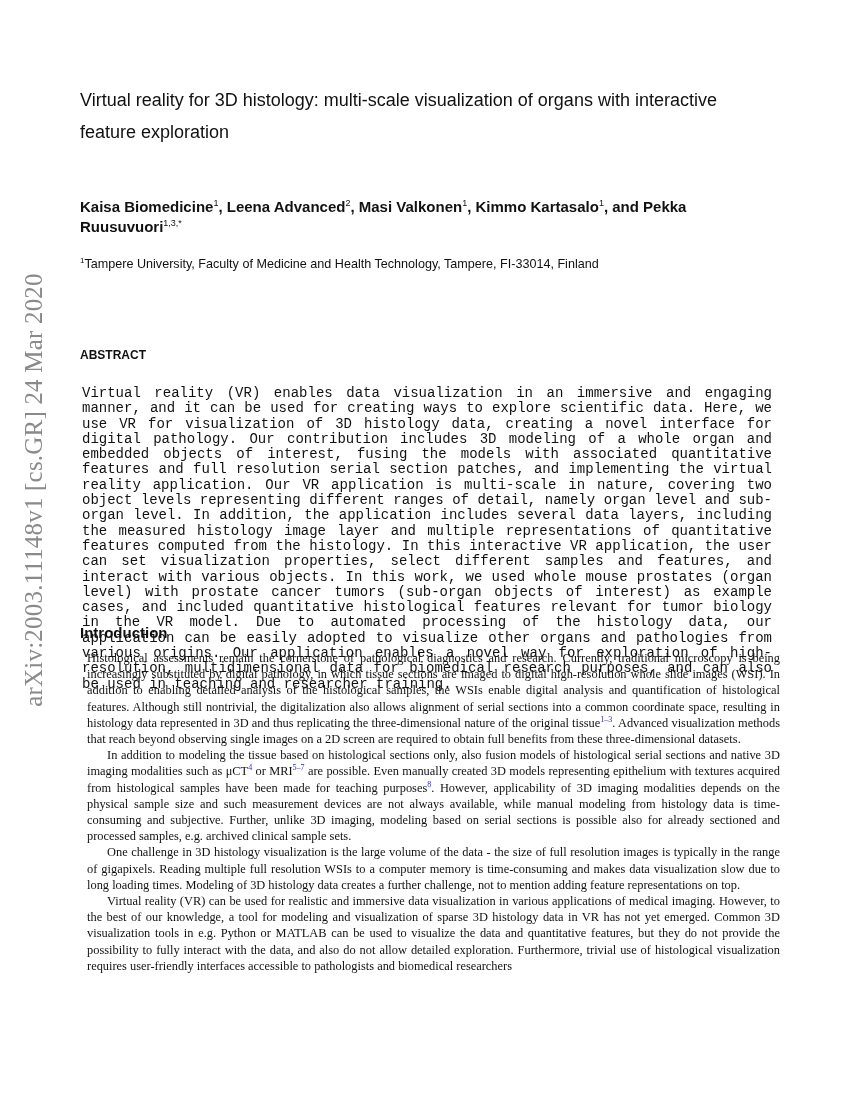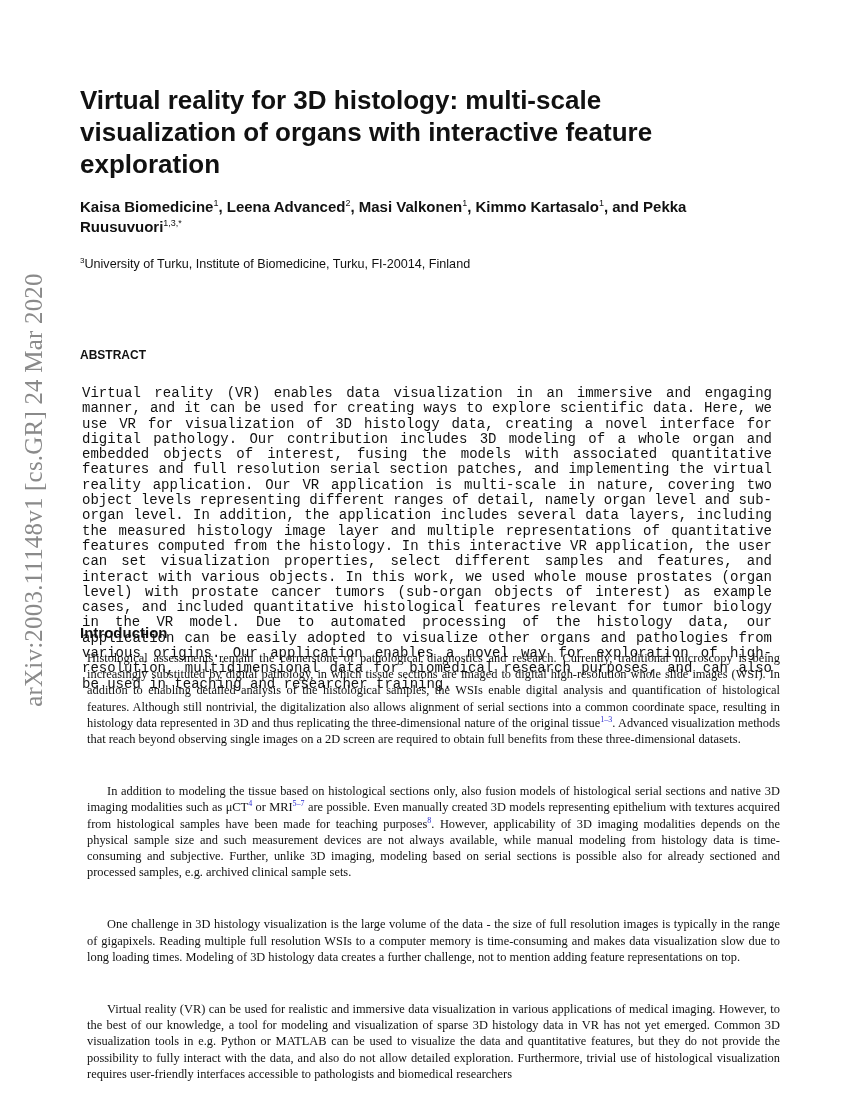--- a/index.html
+++ b/index.html
@@ -9,21 +9,21 @@
     position: absolute; left: 14px; top: 290px; width: 40px; height: 400px;
     display: flex; align-items: center; justify-content: center;
   }
   .arxiv-stamp span {
     display: block; transform: rotate(-90deg); white-space: nowrap;
     font-family: "Liberation Serif", serif; font-size: 25px; color: #8a8a8a; letter-spacing: 0.2px;
   }
 
   .title {
     position: absolute; left: 80px; top: 84px; width: 640px;
-    font-family: "Liberation Sans", sans-serif; font-weight: bold; font-size: 26px; line-height: 32px; color: #111;
+    font-family: "Liberation Sans", sans-serif; font-weight: normal; font-size: 18px; line-height: 32px; color: #111;
   }
   .authors {
     position: absolute; left: 80px; top: 197px; width: 690px;
     font-family: "Liberation Sans", sans-serif; font-weight: bold; font-size: 15px; line-height: 20px;
   }
   .authors sup { font-size: 9px; font-weight: normal; vertical-align: 6px; line-height: 0; }
 
   .affils {
     position: absolute; left: 80px; top: 256px; width: 690px;
     font-family: "Liberation Sans", sans-serif; font-size: 12.6px; line-height: 16.8px;
@@ -41,38 +41,38 @@
 
   .intro-heading {
     position: absolute; left: 80px; top: 624px;
     font-family: "Liberation Sans", sans-serif; font-weight: bold; font-size: 15px;
   }
   .intro-body {
     position: absolute; left: 87px; top: 650px; width: 693px;
     font-family: "Liberation Serif", serif; font-size: 12.4px; line-height: 16.2px; text-align: justify;
   }
   .intro-body p { margin: 0; }
-  .intro-body p.indent { text-indent: 20px; margin-top: 36px; }
+  .intro-body p.indent { text-indent: 20px; }
   .cite { color: #2a2ad0; font-size: 8px; vertical-align: 5px; line-height: 0; }
 </style>
 </head>
 <body>
 
 <div class="arxiv-stamp">
   <span>arXiv:2003.11148v1  [cs.GR]  24 Mar 2020</span>
 </div>
 
 <h1 class="title" style="margin:0">Virtual reality for 3D histology: multi-scale visualization of organs with interactive feature exploration</h1>
 
 <div class="authors">
   <span>Kaisa Biomedicine</span><sup>1</sup><span>, </span><span>Leena Advanced</span><sup>2</sup><span>, </span><span>Masi Valkonen</span><sup>1</sup><span>, </span><span>Kimmo Kartasalo</span><sup>1</sup><span>, and </span><span>Pekka Ruusuvuori</span><sup>1,3,*</sup>
 </div>
 
 <div class="affils">
-  <div><sup>3</sup><span>University of Turku, Institute of Biomedicine, Turku, FI-20014, Finland</span></div>
+  <div><sup>1</sup><span>Tampere University, Faculty of Medicine and Health Technology, Tampere, FI-33014, Finland</span></div>
 </div>
 
 <div class="abstract-heading">ABSTRACT</div>
 <div class="abstract-body">Virtual reality (VR) enables data visualization in an immersive and engaging manner, and it can be used for creating ways to explore scientific data. Here, we use VR for visualization of 3D histology data, creating a novel interface for digital pathology. Our contribution includes 3D modeling of a whole organ and embedded objects of interest, fusing the models with associated quantitative features and full resolution serial section patches, and implementing the virtual reality application. Our VR application is multi-scale in nature, covering two object levels representing different ranges of detail, namely organ level and sub-organ level. In addition, the application includes several data layers, including the measured histology image layer and multiple representations of quantitative features computed from the histology. In this interactive VR application, the user can set visualization properties, select different samples and features, and interact with various objects. In this work, we used whole mouse prostates (organ level) with prostate cancer tumors (sub-organ objects of interest) as example cases, and included quantitative histological features relevant for tumor biology in the VR model. Due to automated processing of the histology data, our application can be easily adopted to visualize other organs and pathologies from various origins. Our application enables a novel way for exploration of high-resolution, multidimensional data for biomedical research purposes, and can also be used in teaching and researcher training.</div>
 
 <div class="intro-heading">Introduction</div>
 
 <div class="intro-body">
   <p><span>Histological assessments remain the cornerstone of pathological diagnostics and research. Currently, traditional microscopy is being increasingly substituted by digital pathology, in which tissue sections are imaged to digital high-resolution whole slide images (WSI). In addition to enabling detailed analysis of the histological samples, the WSIs enable digital analysis and quantification of histological features. Although still nontrivial, the digitalization also allows alignment of serial sections into a common coordinate space, resulting in histology data represented in 3D and thus replicating the three-dimensional nature of the original tissue</span><span class="cite">1–3</span><span>. Advanced visualization methods that reach beyond observing single images on a 2D screen are required to obtain full benefits from these three-dimensional datasets.</span></p>
   <p class="indent"><span>In addition to modeling the tissue based on histological sections only, also fusion models of histological serial sections and native 3D imaging modalities such as μCT</span><span class="cite">4</span><span> or MRI</span><span class="cite">5–7</span><span> are possible. Even manually created 3D models representing epithelium with textures acquired from histological samples have been made for teaching purposes</span><span class="cite">8</span><span>. However, applicability of 3D imaging modalities depends on the physical sample size and such measurement devices are not always available, while manual modeling from histology data is time-consuming and subjective. Further, unlike 3D imaging, modeling based on serial sections is possible also for already sectioned and processed samples, e.g. archived clinical sample sets.</span></p>

